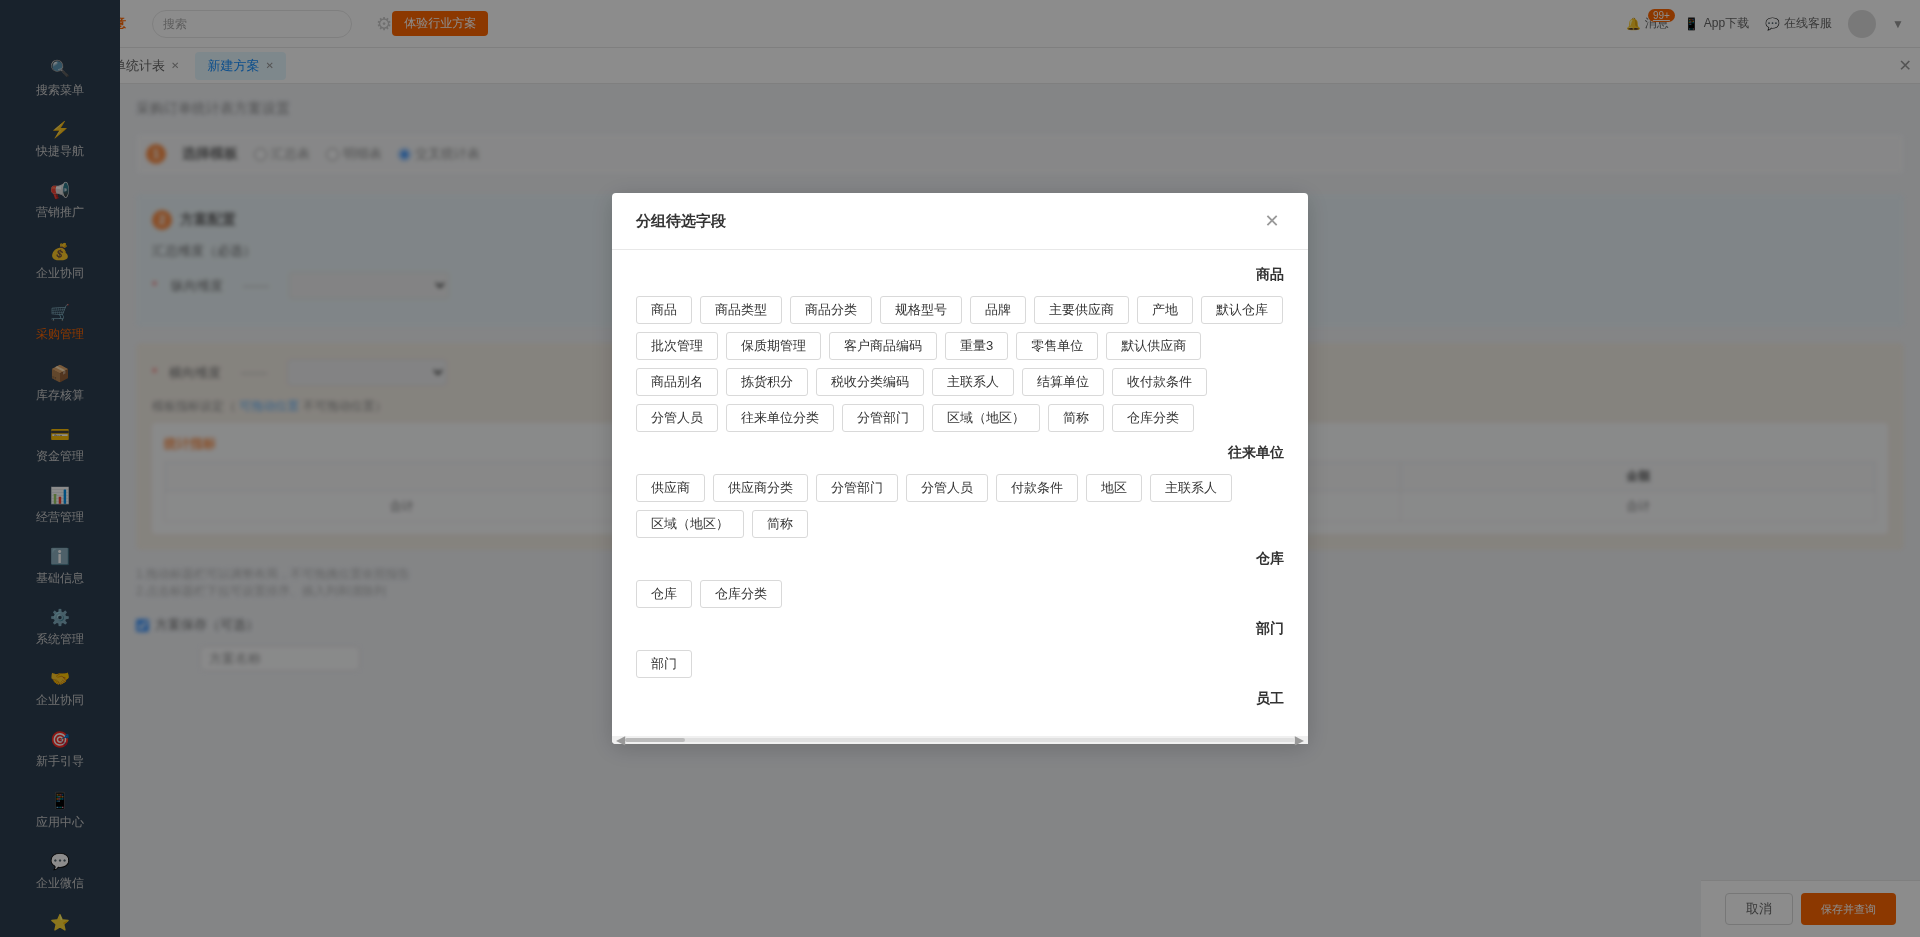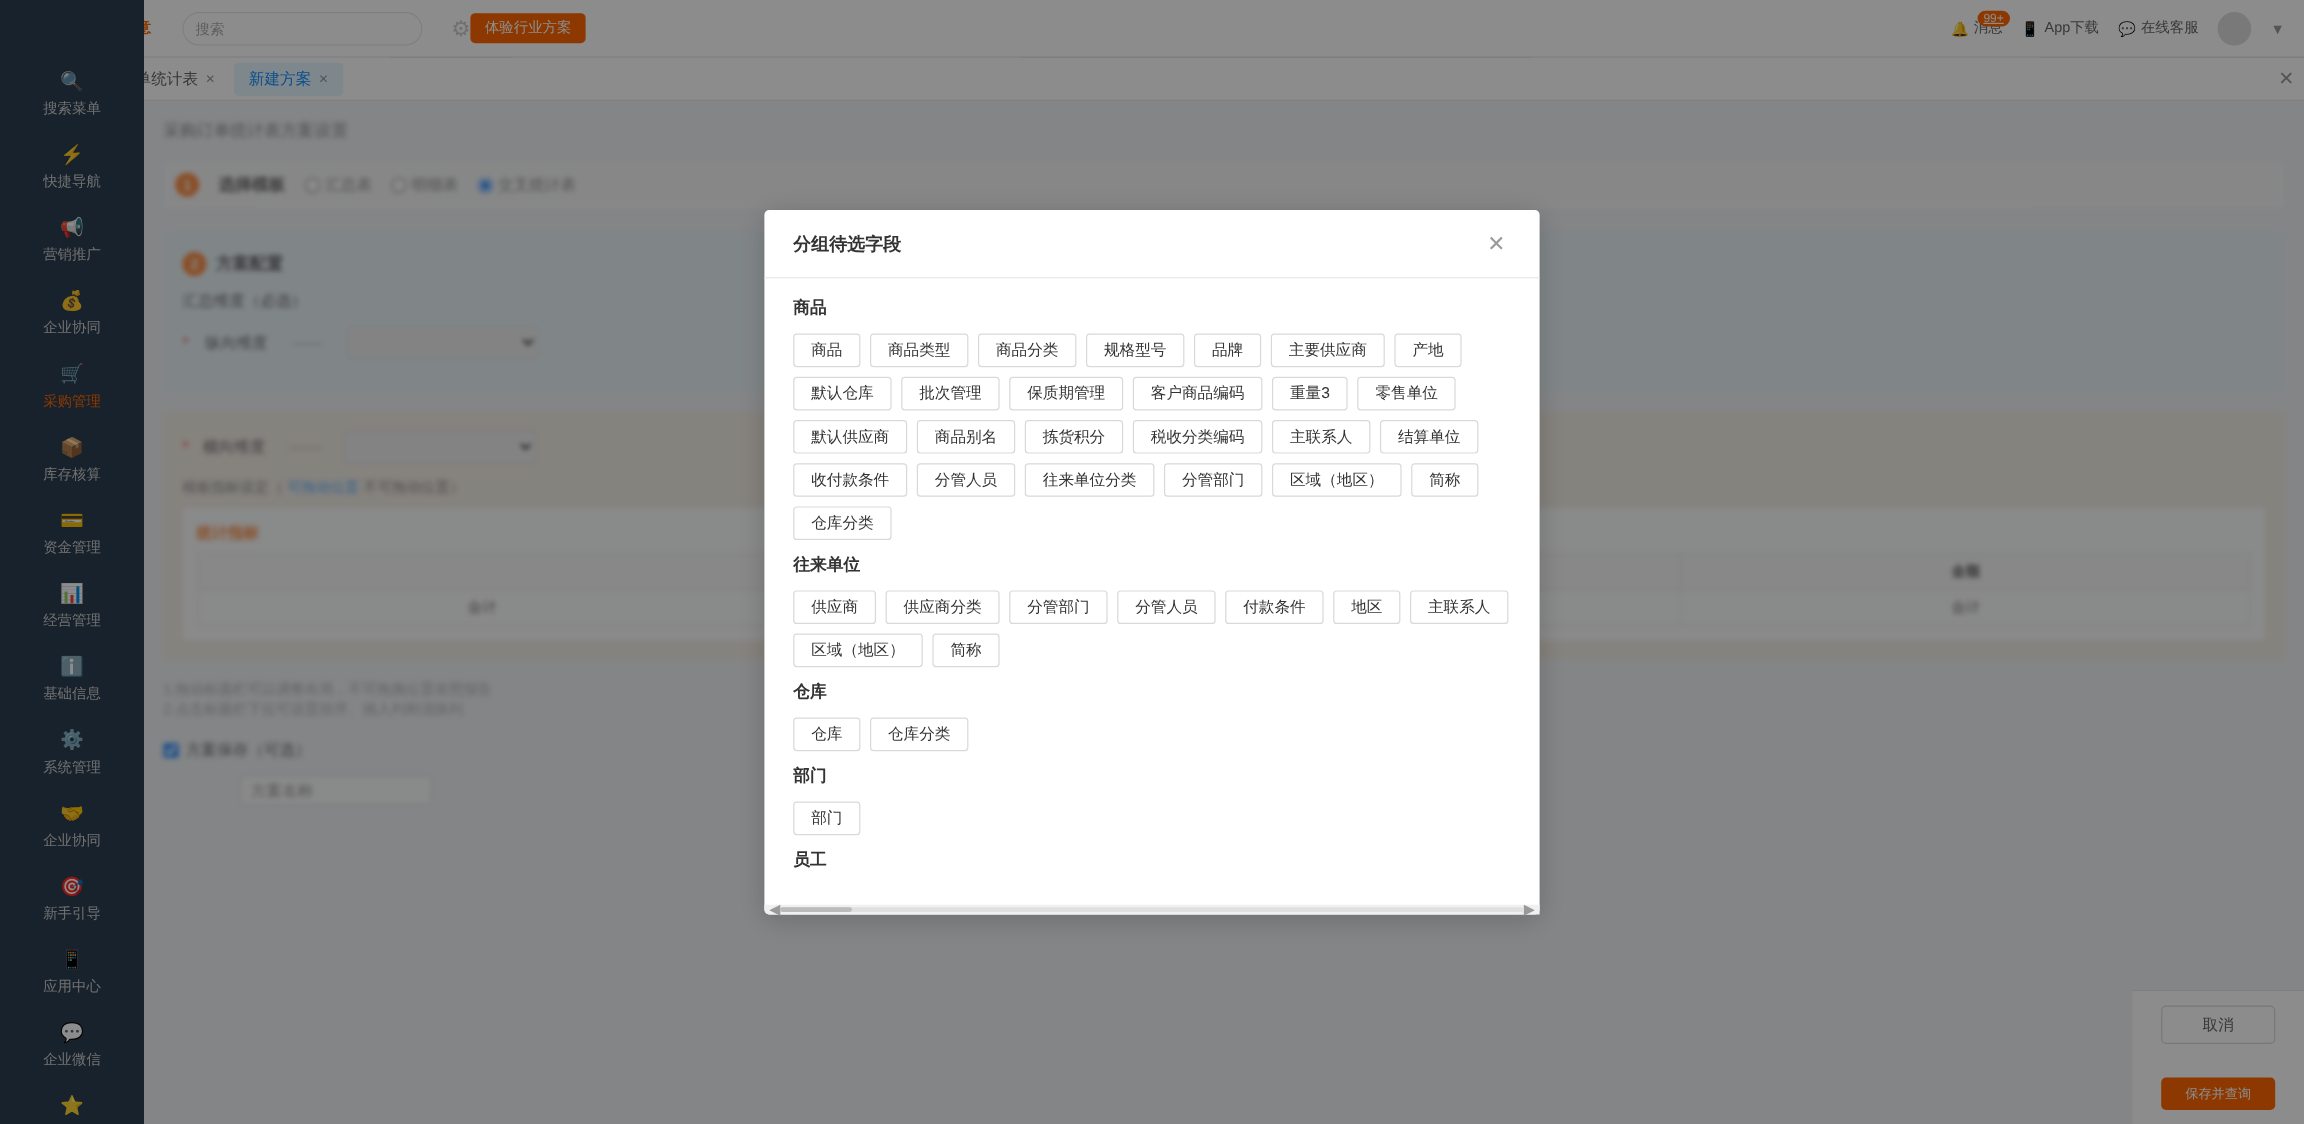--- a/index.html
+++ b/index.html
@@ -225,21 +225,21 @@
       z-index: 200;
       display: flex;
       align-items: center;
       justify-content: center;
     }
 
     
     .modal {
       background: #fff;
       border-radius: 4px;
-      width: 646px;
+      width: 696px;
       max-height: 600px;
       display: flex;
       flex-direction: column;
       box-shadow: 0 4px 24px rgba(0,0,0,0.18);
     }
     .modal-header {
       padding: 16px 24px;
       border-bottom: 1px solid #e8e8e8;
       display: flex;
       align-items: center;
@@ -263,20 +263,21 @@
     }
     .modal-body {
       padding: 16px 24px;
       overflow-y: auto;
       flex: 1;
     }
 
     
     .field-section {
       margin-bottom: 12px;
+      text-align: right;
     }
     .field-section-title {
       font-size: 14px;
       font-weight: bold;
       color: #333;
       margin-bottom: 12px;
     }
     .field-grid {
       display: flex;
       flex-wrap: wrap;
@@ -619,21 +620,21 @@
       <input type="checkbox" checked="" style="">
       <span>方案保存（可选）</span>
     </div>
     <div class="form-row">
       <span style="visibility:hidden;">横向维度</span>
       <input type="text" class="save-name-input" placeholder="方案名称" style="">
     </div>
   </div>
 </div>
 
-<div style="position:fixed;bottom:0;right:0;background:#fff;padding:12px 24px;border-top:1px solid #e8e8e8;display:flex;gap:28px;z-index:150;flex-direction:column;">
+<div style="position:fixed;bottom:0;right:0;background:#fff;padding:12px 24px;border-top:1px solid #e8e8e8;display:flex;gap:8px;z-index:150;">
   <button class="btn-cancel">取消</button>
   <button class="btn-confirm">保存并查询</button>
 </div>
 
 <div class="modal-overlay">
   <div class="modal">
 
     <div class="modal-header">
       <span class="modal-title">分组待选字段</span>
       <span class="modal-close">✕</span>

